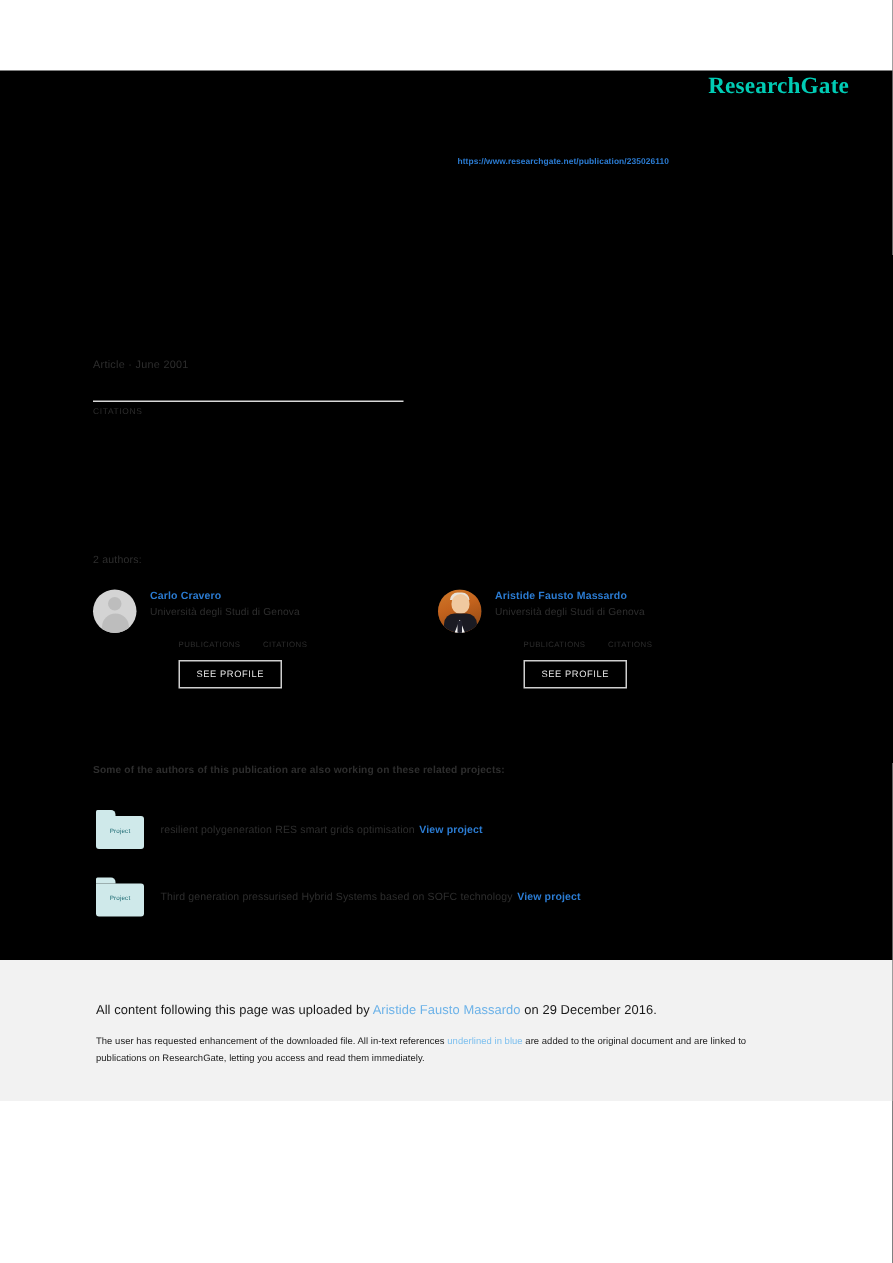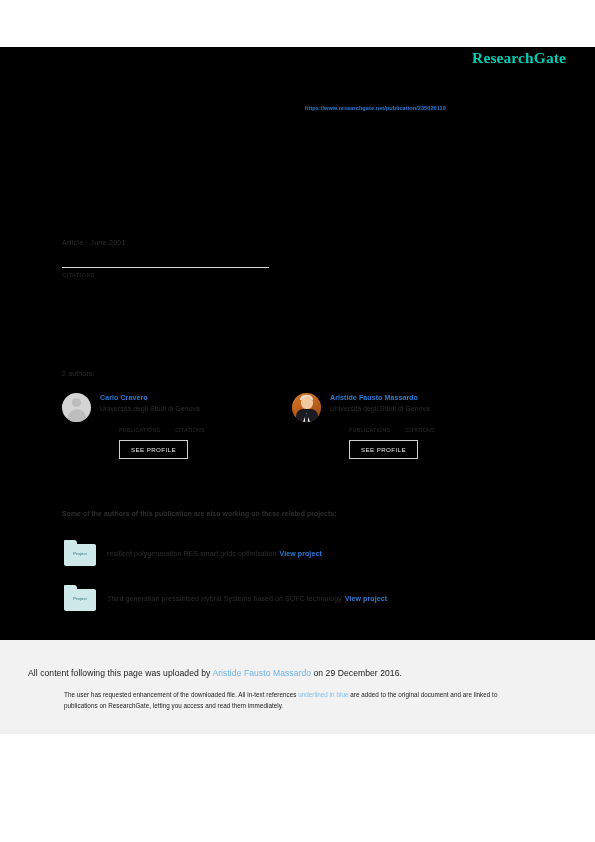--- a/index.html
+++ b/index.html
@@ -320,21 +320,21 @@
 
   
   .footer {
     position: relative;
     height: 94px;
     background: #f2f2f2;
     padding-top: 28px;
     box-sizing: border-box;
   }
   .footer-line1 {
-    margin-left: 28px;
+    margin-left: 64px;
     font-size: 8.6px;
     color: #1a1a1a;
     letter-spacing: 0.05px;
   }
   .footer-link {
     color: #6cb2e8;
   }
   .footer-line2 {
     margin-left: 64px;
     margin-top: 11px;

